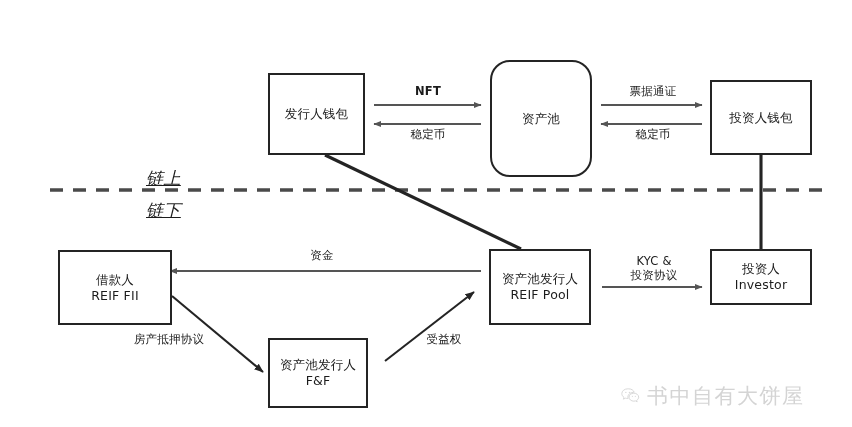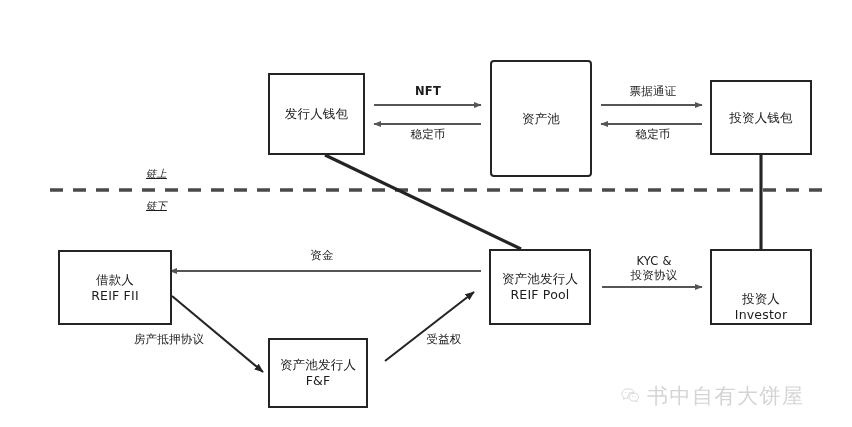--- a/index.html
+++ b/index.html
@@ -41,35 +41,35 @@
     color: #1c1c1c;
     letter-spacing: 0.2px;
   }
   .node .lines {
     display: block;
   }
   .node .l2 {
     display: block;
   }
   .node.rounded {
-    border-radius: 4px;
+    border-radius: 20px;
     text-align: center;
   }
   .edge-label {
     position: absolute;
     font-size: 11.5px;
     color: #1c1c1c;
     text-align: center;
     line-height: 1.25;
     white-space: pre-line;
     letter-spacing: 0.2px;
   }
   .divider-label {
     position: absolute;
-    font-size: 10px;
+    font-size: 17px;
     font-style: italic;
     color: #1c1c1c;
     text-decoration: underline;
     letter-spacing: 0.4px;
   }
   .watermark {
     position: absolute;
     display: flex;
     align-items: center;
     gap: 7px;
@@ -152,21 +152,21 @@
     </span>
   </div>
 
   <div class="node" style="left:489px; top:249px; width:102px; height:76px;">
     <span class="lines">
       <span>资产池发行人</span>
       <span class="l2">REIF Pool</span>
     </span>
   </div>
 
-  <div class="node" style="left:710px; top:249px; width:102px; height:76px;align-items:flex-end;">
+  <div class="node" style="left:710px; top:249px; width:102px; height:56px;">
     <span class="lines">
       <span>投资人</span>
       <span class="l2">Investor</span>
     </span>
   </div>
 
   <div class="edge-label" style="left:398px; top:84px; width:60px;font-weight:bold;">NFT</div>
 
   <div class="edge-label" style="left:398px; top:127px; width:60px;">稳定币</div>
 

